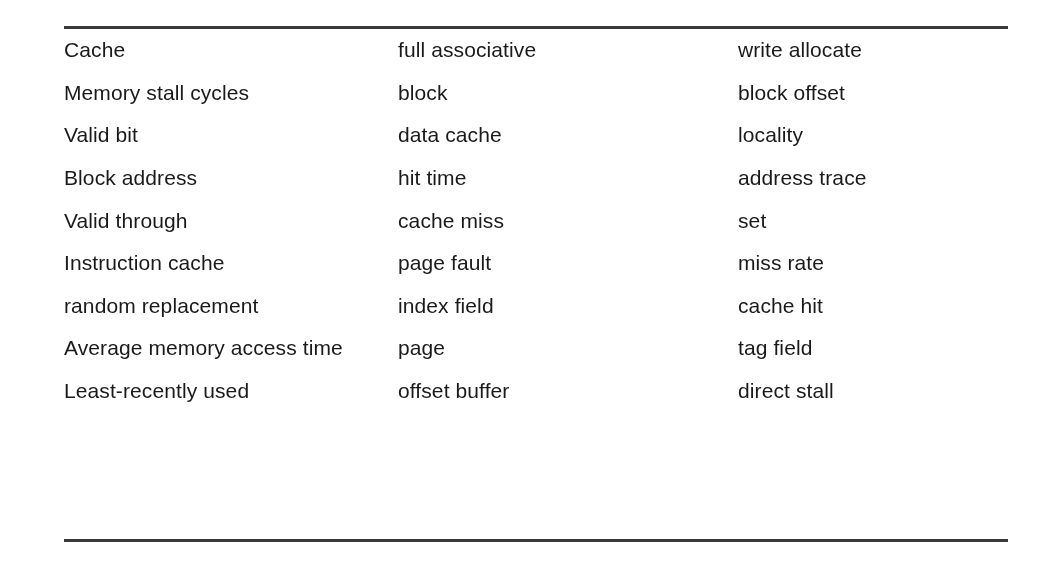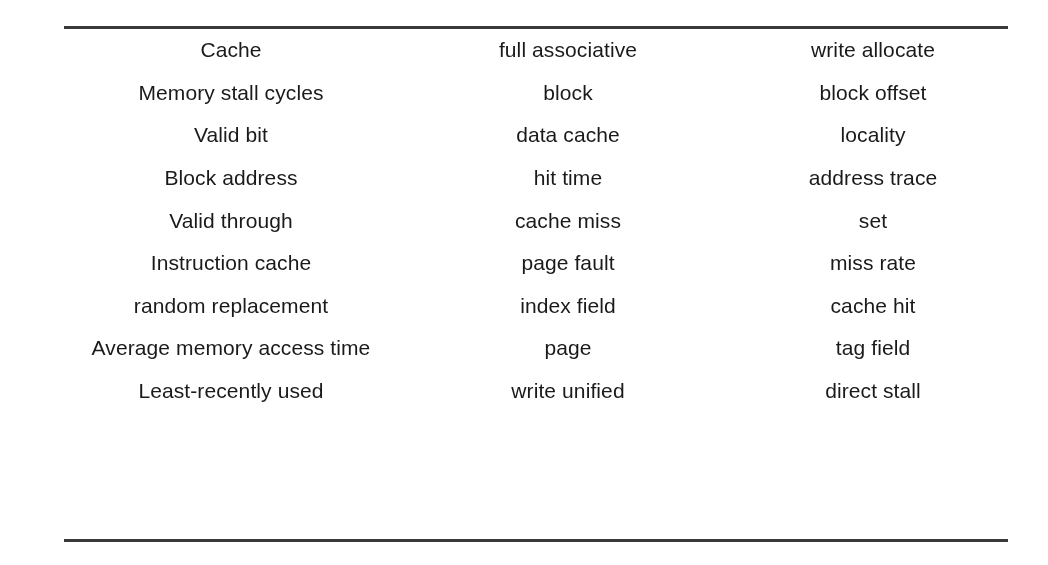--- a/index.html
+++ b/index.html
@@ -37,21 +37,20 @@
   
   #term-table {
     position: absolute;
     left: 64px;
     top: 29px;
     width: 944px;
     border-collapse: collapse;
     table-layout: fixed;
   }
   #term-table td {
-    text-align: center;
     vertical-align: middle;
     height: 42.6px;
     padding: 0;
     font-size: 21px;
     font-weight: 400;
     line-height: 1.15;
     letter-spacing: 0.1px;
     color: #1a1a1a;
     white-space: nowrap;
   }
@@ -109,21 +108,21 @@
         <td>index field</td>
         <td>cache hit</td>
       </tr>
       <tr>
         <td>Average memory access time</td>
         <td>page</td>
         <td>tag field</td>
       </tr>
       <tr>
         <td>Least-recently used</td>
-        <td>write unified</td>
+        <td>offset buffer</td>
         <td>direct stall</td>
       </tr>
     </tbody>
   </table>
 
   <div class="rule bottom"></div>
 
 </div>
 
 </body></html>

